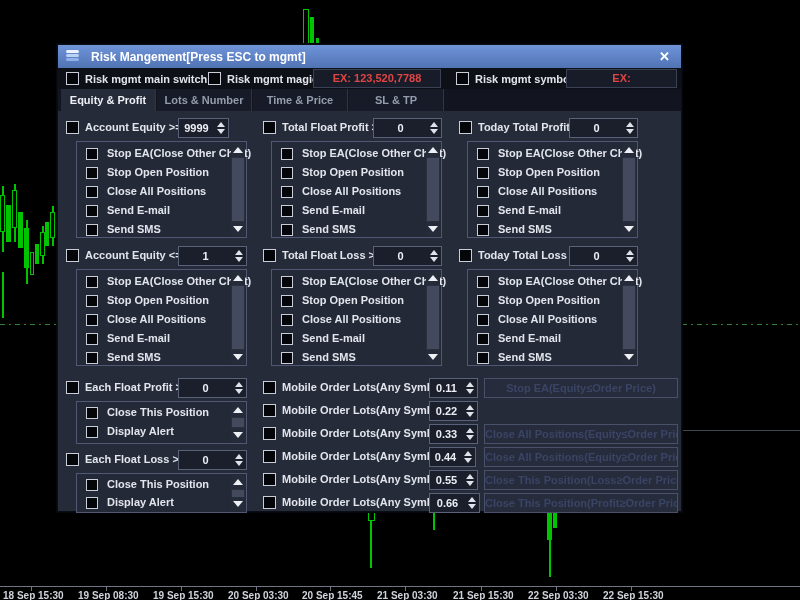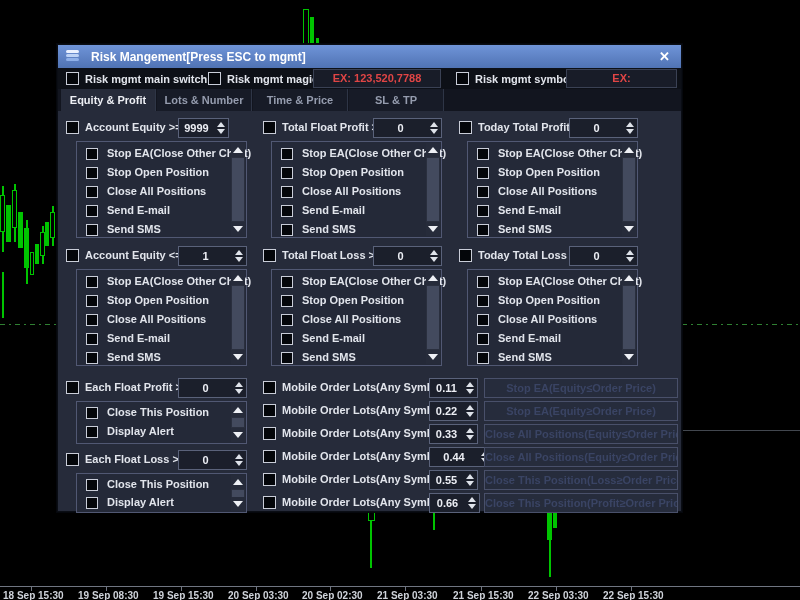--- a/index.html
+++ b/index.html
@@ -117,21 +117,21 @@
   <div class="tick" style="left:256px;"></div>
   <div class="tick" style="left:330px;"></div>
   <div class="tick" style="left:405px;"></div>
   <div class="tick" style="left:481px;"></div>
   <div class="tick" style="left:556px;"></div>
   <div class="tick" style="left:631px;"></div>
   <span class="tlabel" style="left:3px;">18 Sep 15:30</span>
   <span class="tlabel" style="left:78px;">19 Sep 08:30</span>
   <span class="tlabel" style="left:153px;">19 Sep 15:30</span>
   <span class="tlabel" style="left:228px;">20 Sep 03:30</span>
-  <span class="tlabel" style="left:302px;">20 Sep 02:30</span>
+  <span class="tlabel" style="left:302px;">20 Sep 15:45</span>
   <span class="tlabel" style="left:377px;">21 Sep 03:30</span>
   <span class="tlabel" style="left:453px;">21 Sep 15:30</span>
   <span class="tlabel" style="left:528px;">22 Sep 03:30</span>
   <span class="tlabel" style="left:603px;">22 Sep 15:30</span>
 </div>
 
 <div class="dialog">
 
   <div class="titlebar">
     <span class="app-ico">
@@ -491,21 +491,21 @@
     <span class="hlbl" style="left:224px;top:316px;">Mobile Order Lots(Any Symbol) =</span>
     <div class="spin" style="left:371px;top:313px;width:49px;">
       <span class="spin-val">0.33</span>
       <span class="spin-btns">
           <span class="tri-up"></span>
           <span class="tri-dn"></span>
         </span>
     </div>
     <span class="hcb" style="left:205px;top:339px;"></span>
     <span class="hlbl" style="left:224px;top:339px;">Mobile Order Lots(Any Symbol) =</span>
-    <div class="spin" style="left:371px;top:336px;width:64px;padding-left:28px;">
+    <div class="spin" style="left:371px;top:336px;width:47px;padding-left:28px;">
       <span class="spin-val">0.44</span>
       <span class="spin-btns">
           <span class="tri-up"></span>
           <span class="tri-dn"></span>
         </span>
     </div>
     <span class="hcb" style="left:205px;top:362px;"></span>
     <span class="hlbl" style="left:224px;top:362px;">Mobile Order Lots(Any Symbol) =</span>
     <div class="spin" style="left:371px;top:359px;width:49px;">
       <span class="spin-val">0.55</span>
@@ -518,20 +518,19 @@
     <span class="hlbl" style="left:224px;top:385px;">Mobile Order Lots(Any Symbol) =</span>
     <div class="spin" style="left:371px;top:382px;width:51px;">
       <span class="spin-val">0.66</span>
       <span class="spin-btns">
           <span class="tri-up"></span>
           <span class="tri-dn"></span>
         </span>
     </div>
 
     <div class="sidebtn" style="left:426px;top:267px;">Stop EA(Equity≤Order Price)</div>
-    <div class="sidebtn" style="left:426px;top:290px;">Stop EA(Equity≥Order Price)</div>
     <div class="sidebtn" style="left:426px;top:313px;">Close All Positions(Equity≤Order Price)</div>
     <div class="sidebtn" style="left:426px;top:336px;">Close All Positions(Equity≥Order Price)</div>
     <div class="sidebtn" style="left:426px;top:359px;">Close This Position(Loss≥Order Price)</div>
     <div class="sidebtn" style="left:426px;top:382px;">Close This Position(Profit≥Order Price)</div>
 
   </div>
 </div>
 
 </body></html>

